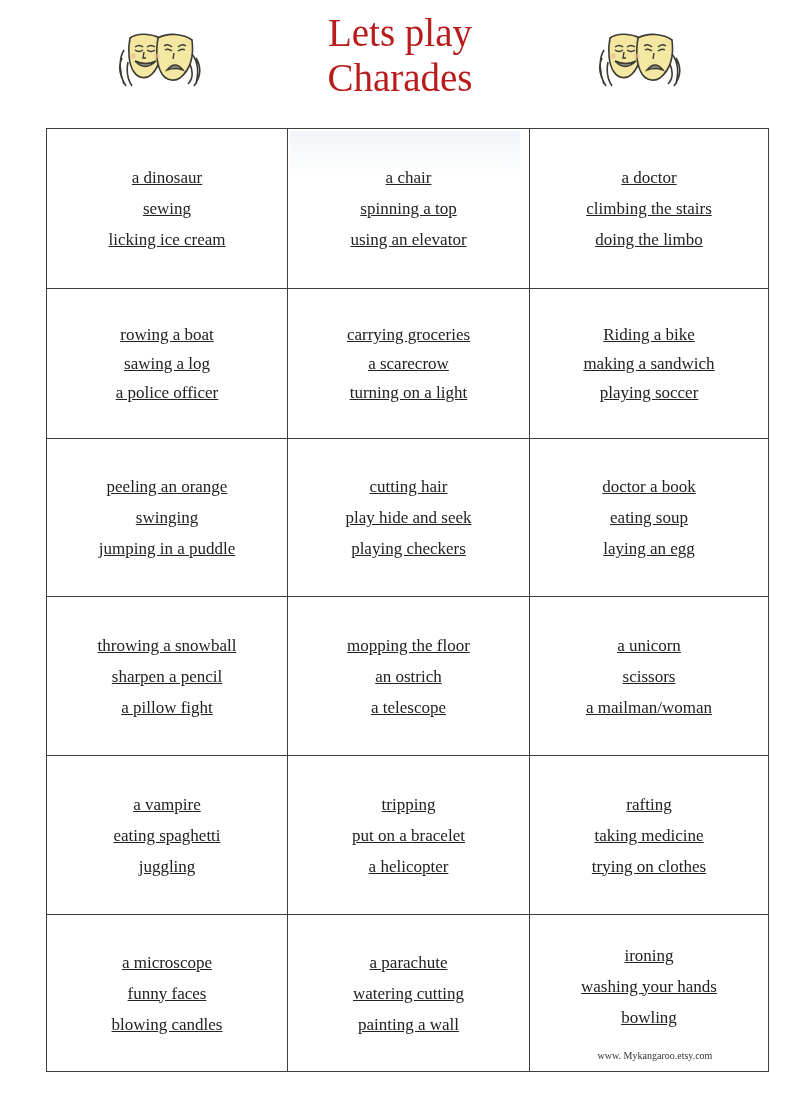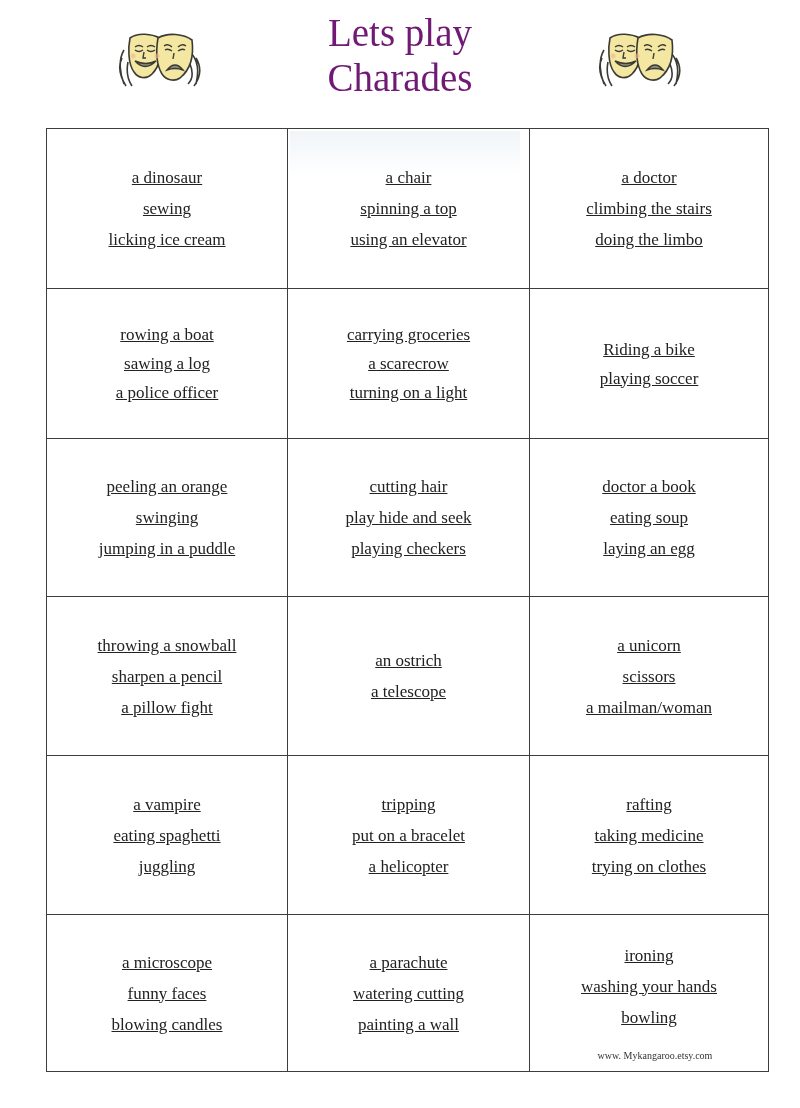--- a/index.html
+++ b/index.html
@@ -4,21 +4,21 @@
   <style>
     html, body { margin: 0; padding: 0; }
     body {
       width: 800px; height: 1108px; background: #ffffff;
       position: relative; overflow: hidden;
       font-family: "Liberation Serif", "DejaVu Serif", serif;
       color: #1e1e1e;
     }
     .title {
       position: absolute; left: 0; width: 800px; top: 10px;
-      text-align: center; font-size: 39px; line-height: 45px; color: #701a75;
+      text-align: center; font-size: 39px; line-height: 45px; color: #b91c1c;
     }
     .title .line { display: block; }
     .mask { position: absolute; top: 28px; width: 84px; height: 62px; }
     .mask.left { left: 118px; }
     .mask.right { left: 598px; }
     .grid {
       position: absolute; left: 46px; top: 128px;
       width: 723px; height: 944px;
       border: 1.5px solid #3a3f3c; box-sizing: border-box;
       display: grid;
@@ -119,20 +119,21 @@
     <span class="item">sawing a log</span>
     <span class="item">a police officer</span>
   </div>
   <div class="cell tight">
     <span class="item">carrying groceries</span>
     <span class="item">a scarecrow</span>
     <span class="item">turning on a light</span>
   </div>
   <div class="cell tight">
     <span class="item">Riding a bike</span>
+    <span class="item">making a sandwich</span>
     <span class="item">playing soccer</span>
   </div>
 
   <div class="cell">
     <span class="item">peeling an orange</span>
     <span class="item">swinging</span>
     <span class="item">jumping in a puddle</span>
   </div>
   <div class="cell">
     <span class="item">cutting hair</span>
@@ -144,20 +145,21 @@
     <span class="item">eating soup</span>
     <span class="item">laying an egg</span>
   </div>
 
   <div class="cell">
     <span class="item">throwing a snowball</span>
     <span class="item">sharpen a pencil</span>
     <span class="item">a pillow fight</span>
   </div>
   <div class="cell">
+    <span class="item">mopping the floor</span>
     <span class="item">an ostrich</span>
     <span class="item">a telescope</span>
   </div>
   <div class="cell">
     <span class="item">a unicorn</span>
     <span class="item">scissors</span>
     <span class="item">a mailman/woman</span>
   </div>
 
   <div class="cell">

